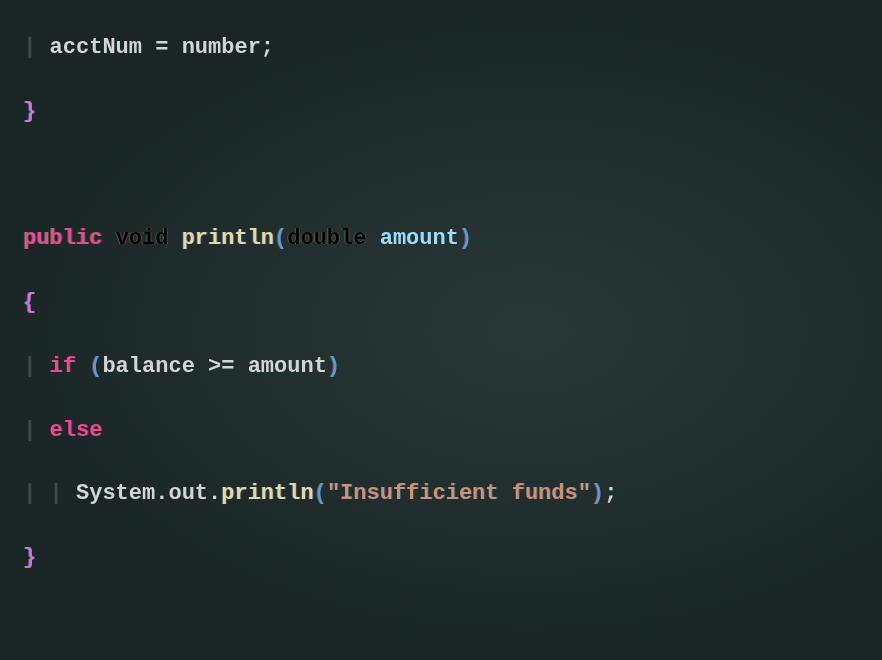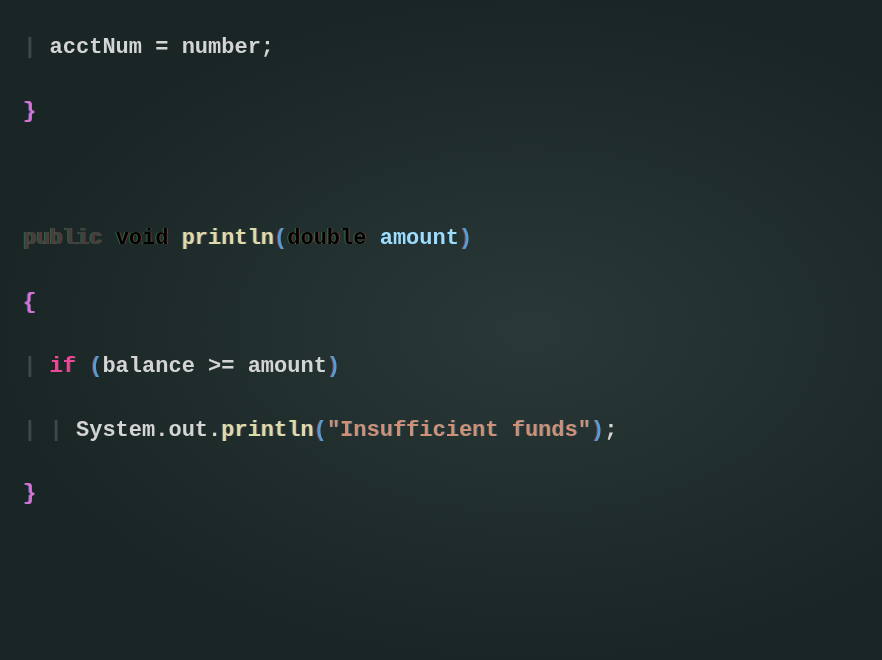--- a/index.html
+++ b/index.html
@@ -17,21 +17,21 @@
       line-height: 1.45;
     }
     .code-area {
       padding: 0 10px;
       white-space: pre;
     }
     .line {
       display: block;
       min-height: 1.45em;
     }
-    .kw-mod { color: #404040; text-shadow: 1px 0 0 rgba(255,80,80,0.35), -1px 0 0 rgba(80,255,120,0.3); }
+    .kw-mod { color: #ec4899; text-shadow: 1px 0 0 rgba(255,80,80,0.35), -1px 0 0 rgba(80,255,120,0.3); }
     .kw-type { color: #000000; text-shadow: 1px 0 0 rgba(255,80,80,0.35), -1px 0 0 rgba(80,255,120,0.3); }
     .kw-ctrl { color: #ec4899; text-shadow: 1px 0 0 rgba(255,80,80,0.3); }
     .fn { color: #dcdcaa; text-shadow: 1px 0 0 rgba(255,100,100,0.35), -1px 0 0 rgba(100,200,255,0.25); }
     .var { color: #9cdcfe; }
     .paren { color: #569cd6; text-shadow: -1px 0 0 rgba(255,80,80,0.4); }
     .brace { color: #da70d6; text-shadow: -1px 0 0 rgba(100,200,255,0.4); }
     .plain { color: #d4d4d4; }
     .op { color: #d4d4d4; }
     .str { color: #ce9178; text-shadow: 1px 0 0 rgba(100,200,255,0.25); }
     .punct { color: #d4d4d4; }
@@ -40,20 +40,21 @@
 </head>
 <body>
 
 <div class="code-area">
 <span class="line"> <span class="guide">|</span> <span class="plain">acctNum </span><span class="op">=</span><span class="plain"> number</span><span class="punct">;</span></span>
 <span class="line"> <span class="brace">}</span></span>
 <span class="line"> </span>
 <span class="line"> <span class="kw-mod">public</span> <span class="kw-type">void</span> <span class="fn">println</span><span class="paren">(</span><span class="kw-type">double</span> <span class="var">amount</span><span class="paren">)</span></span>
 <span class="line"> <span class="brace">{</span></span>
 <span class="line"> <span class="guide">|</span> <span class="kw-ctrl">if</span> <span class="paren">(</span><span class="plain">balance </span><span class="op">&gt;=</span><span class="plain"> amount</span><span class="paren">)</span></span>
+<span class="line"> <span class="guide">|</span> <span class="kw-ctrl">else</span></span>
 <span class="line"> <span class="guide">| |</span> <span class="plain">System</span><span class="punct">.</span><span class="plain">out</span><span class="punct">.</span><span class="fn">println</span><span class="paren">(</span><span class="str">"Insufficient funds"</span><span class="paren">)</span><span class="punct">;</span></span>
 <span class="line"> <span class="brace">}</span></span>
 
 
 
 
 
 
 
 

